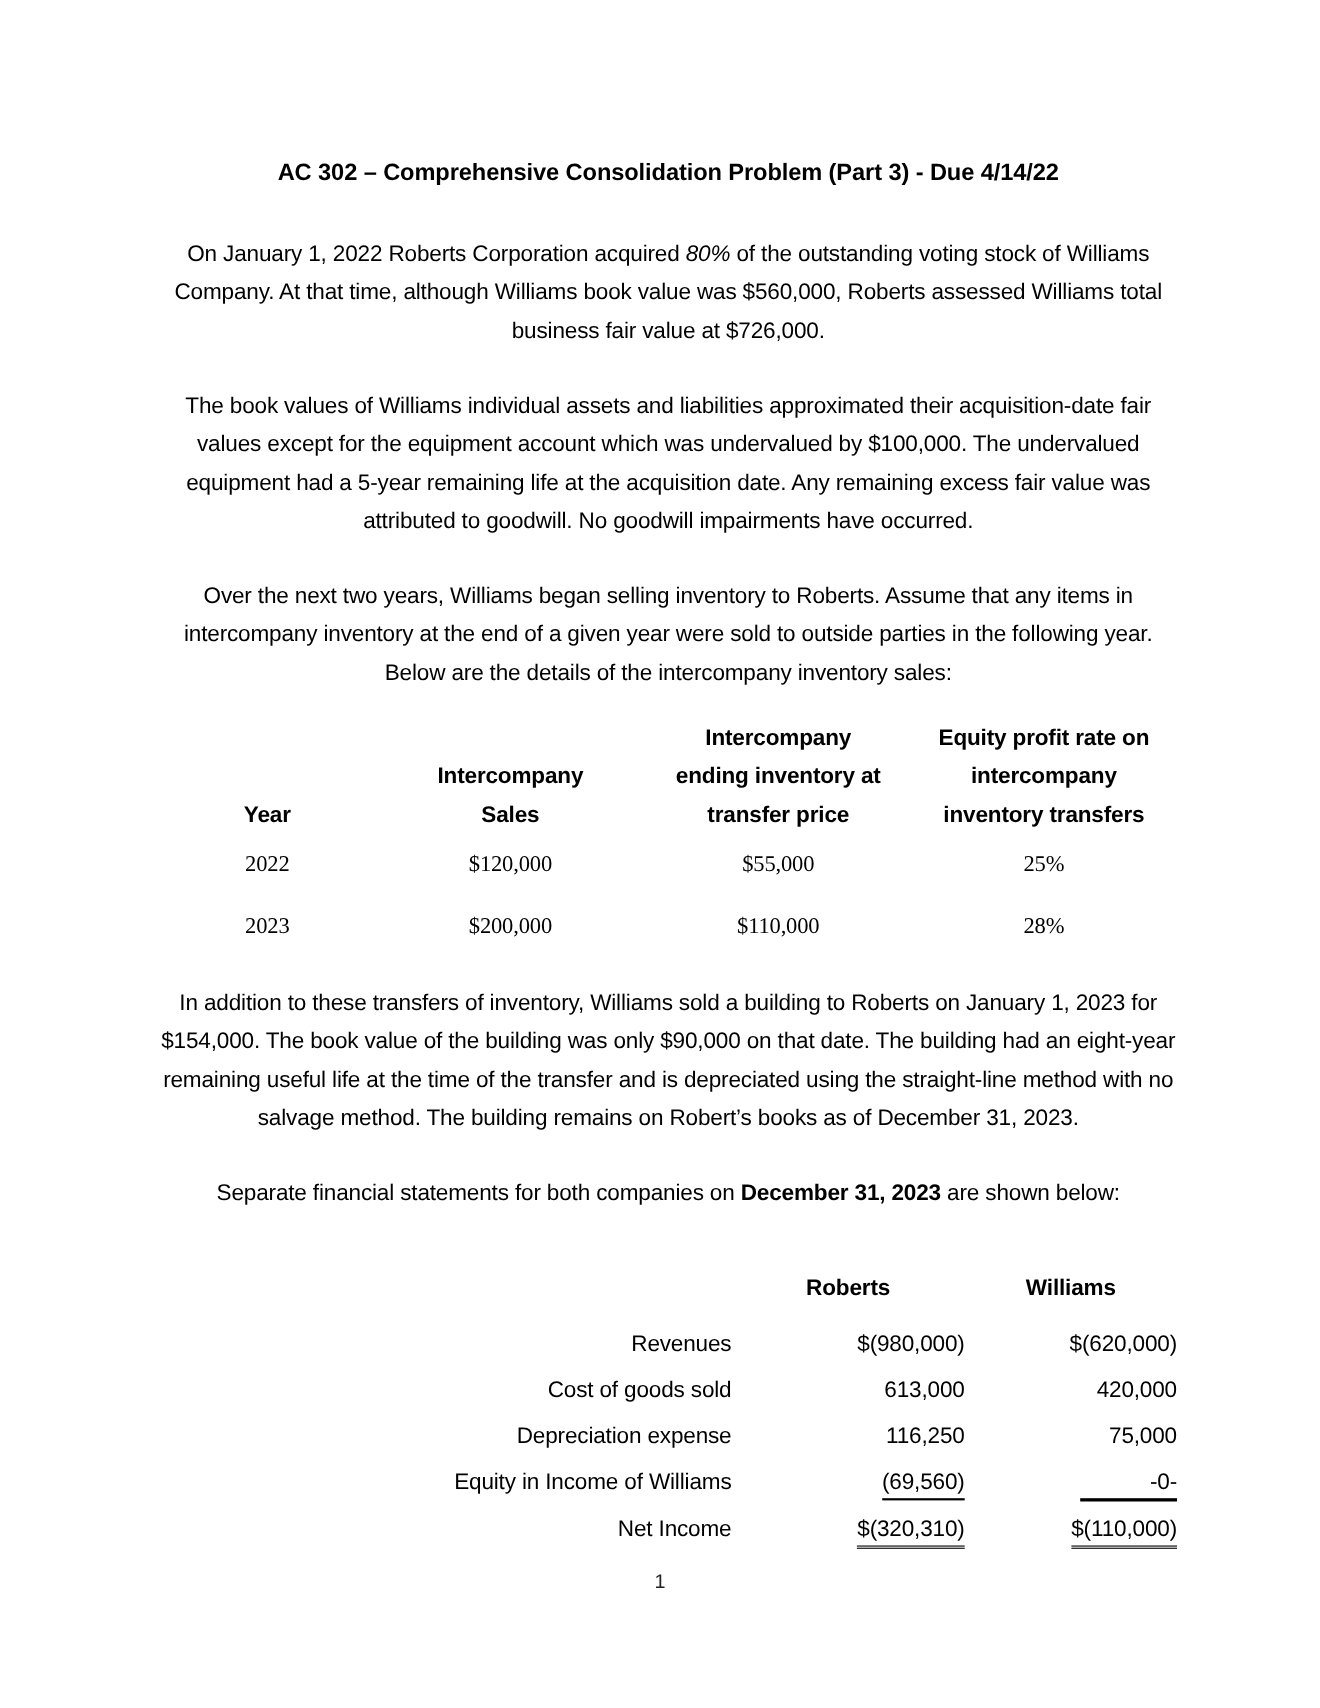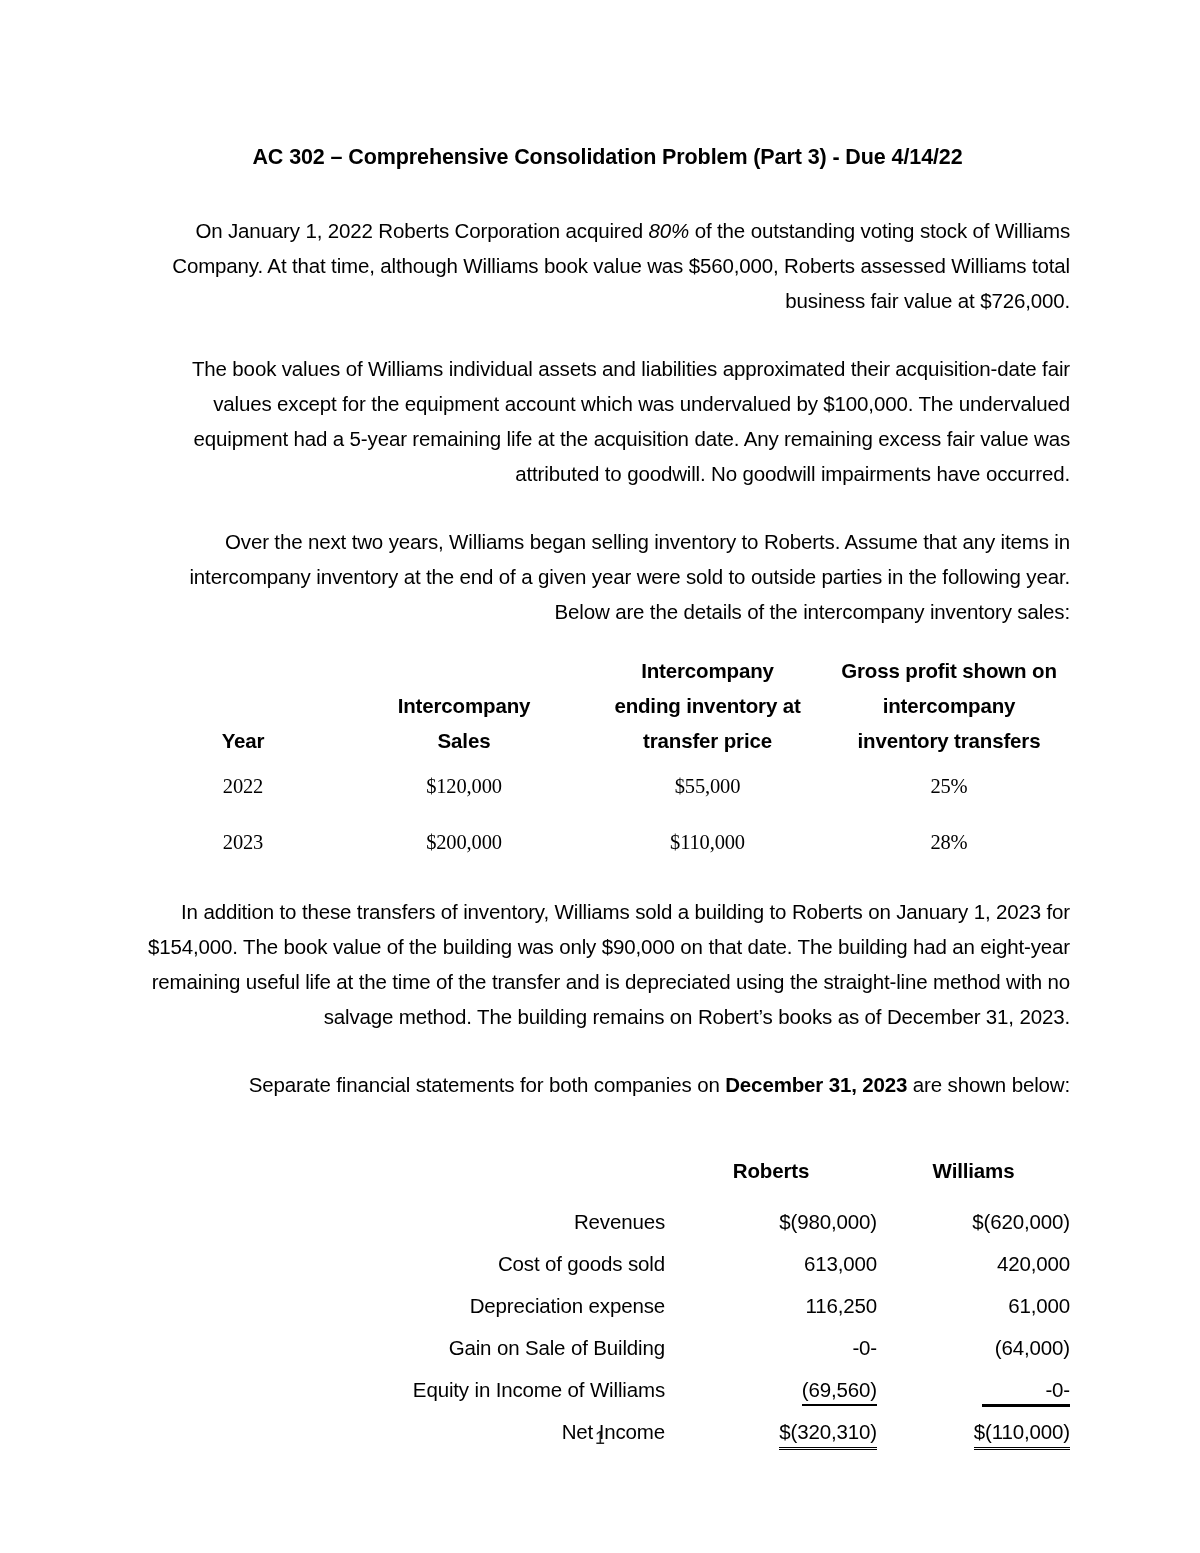--- a/index.html
+++ b/index.html
@@ -35,21 +35,21 @@
     text-align: center;
     letter-spacing: -0.1px;
     margin: 0 0 0 0;
     line-height: 34px;
     white-space: nowrap;
   }
   p.para {
     font-size: 20.5px;
     line-height: 35px;
     margin: 0;
-    text-align: right;
+    text-align: center;
     letter-spacing: -0.15px;
   }
   .gap-after-title { height: 39px; }
   .gap { height: 33px; }
   .gap-sm { height: 24px; }
   .gap-lg { height: 48px; }
   em.it { font-style: italic; }
   strong.bd { font-weight: bold; }
 
   
@@ -165,21 +165,21 @@
         <col class="c0">
           <col class="c1">
           <col class="c2">
           <col class="c3">
       </colgroup>
       <thead>
         <tr class="headrow">
           <th></th>
           <th></th>
           <th>Intercompany</th>
-          <th>Gross profit shown on</th>
+          <th>Equity profit rate on</th>
         </tr>
         <tr class="headrow">
           <th></th>
           <th>Intercompany</th>
           <th>ending inventory at</th>
           <th>intercompany</th>
         </tr>
         <tr class="headrow">
           <th>Year</th>
           <th>Sales</th>
@@ -233,26 +233,21 @@
           <td class="num">$(620,000)</td>
         </tr>
         <tr>
           <td class="lbl">Cost of goods sold</td>
           <td class="num">613,000</td>
           <td class="num">420,000</td>
         </tr>
         <tr>
           <td class="lbl">Depreciation expense</td>
           <td class="num">116,250</td>
-          <td class="num">61,000</td>
-        </tr>
-        <tr>
-          <td class="lbl">Gain on Sale of Building</td>
-          <td class="num">-0-</td>
-          <td class="num">(64,000)</td>
+          <td class="num">75,000</td>
         </tr>
         <tr>
           <td class="lbl">Equity in Income of Williams</td>
           <td class="num"><span class="u-single">(69,560)</span></td>
           <td class="num"><span class="u-single-wide">-0-</span></td>
         </tr>
         <tr>
           <td class="lbl">Net Income</td>
           <td class="num"><span class="u-double">$(320,310)</span></td>
           <td class="num"><span class="u-double">$(110,000)</span></td>

